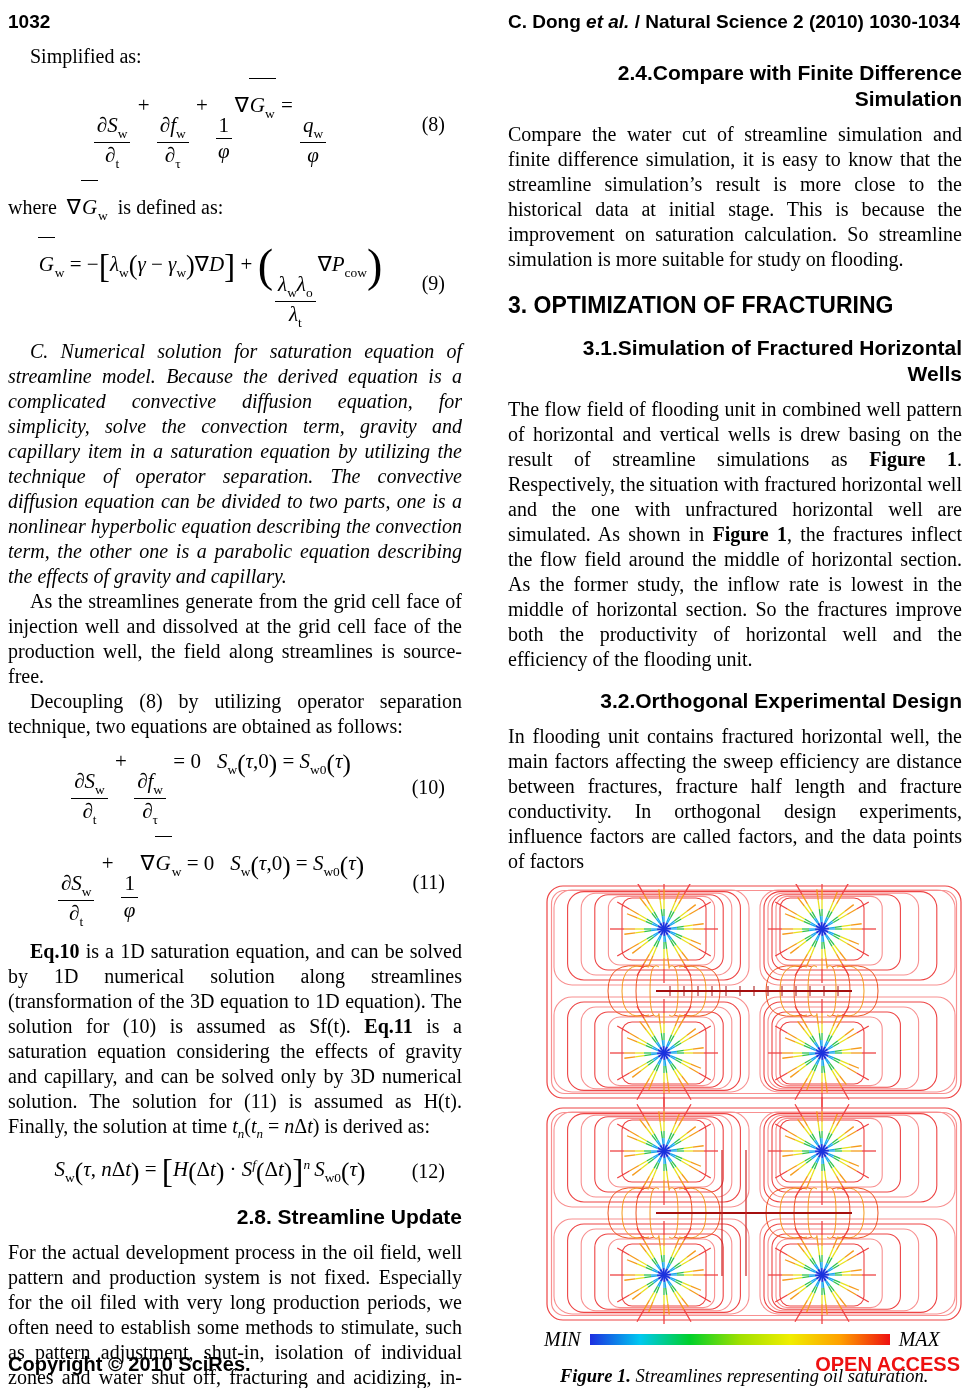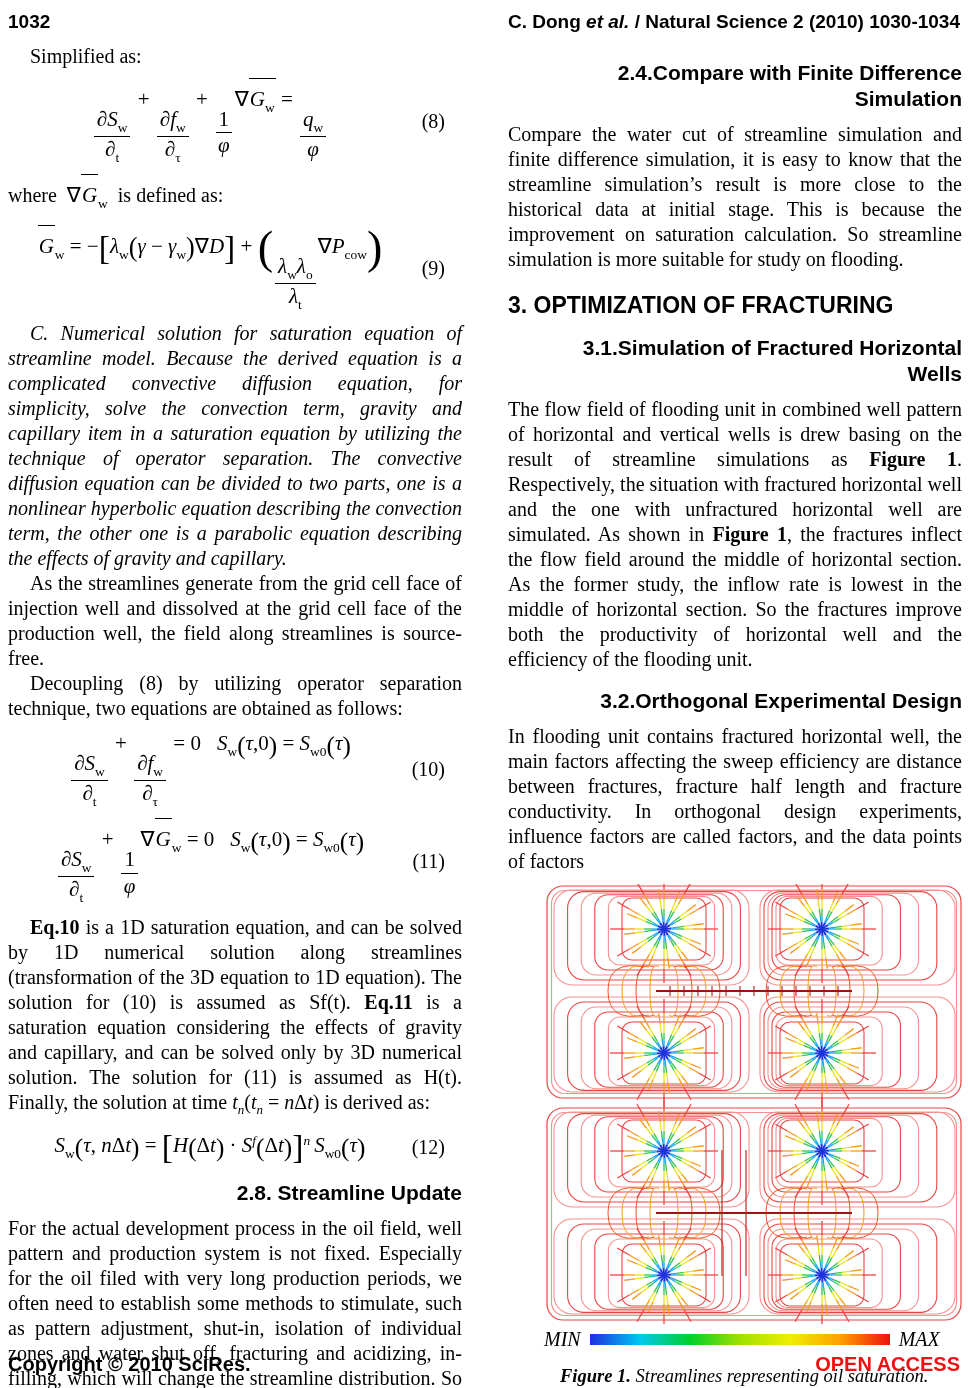--- a/index.html
+++ b/index.html
@@ -20,21 +20,21 @@
   .eqbody{flex:1;text-align:center;line-height:1.25;}
   .eqnum{width:50px;text-align:right;font-size:20px;}
   .m{font-size:21px;white-space:nowrap;}
   .mi{font-style:italic;}
   .msub{font-size:0.64em;vertical-align:-0.45em;font-style:normal;}
   .msup{font-size:0.64em;vertical-align:0.55em;font-style:italic;}
   .mfrac{display:inline-flex;flex-direction:column;align-items:center;
          vertical-align:-0.95em;margin:0 2px;line-height:1.12;}
   .mnum{display:block;padding:0 3px 1px;border-bottom:1.4px solid #000;}
   .mden{display:block;padding:1px 3px 0;}
-  .movl{display:inline-block;border-top:1.4px solid #000;padding:10px 1px 0;line-height:1;}
+  .movl{display:inline-block;border-top:1.4px solid #000;padding:16px 1px 0;line-height:1;}
   .mbig{vertical-align:middle;line-height:1;}
   .hsub{font-family:"Liberation Sans",sans-serif;font-weight:bold;font-size:21px;
         line-height:26px;margin:16px 0 10px;text-align:right;}
   .hang{padding-left:54px;text-indent:-54px;}
   .hnum{display:inline-block;width:54px;text-indent:0;}
   .hmain{font-family:"Liberation Sans",sans-serif;font-weight:bold;font-size:23px;
          line-height:27px;margin:20px 0 12px;}
   .fig{margin:10px 0 0 36px;width:421px;}
   .fig svg{display:block;}
   .cbar-row{display:flex;align-items:center;gap:9px;margin:4px 0 0 0;font-size:20px;}

